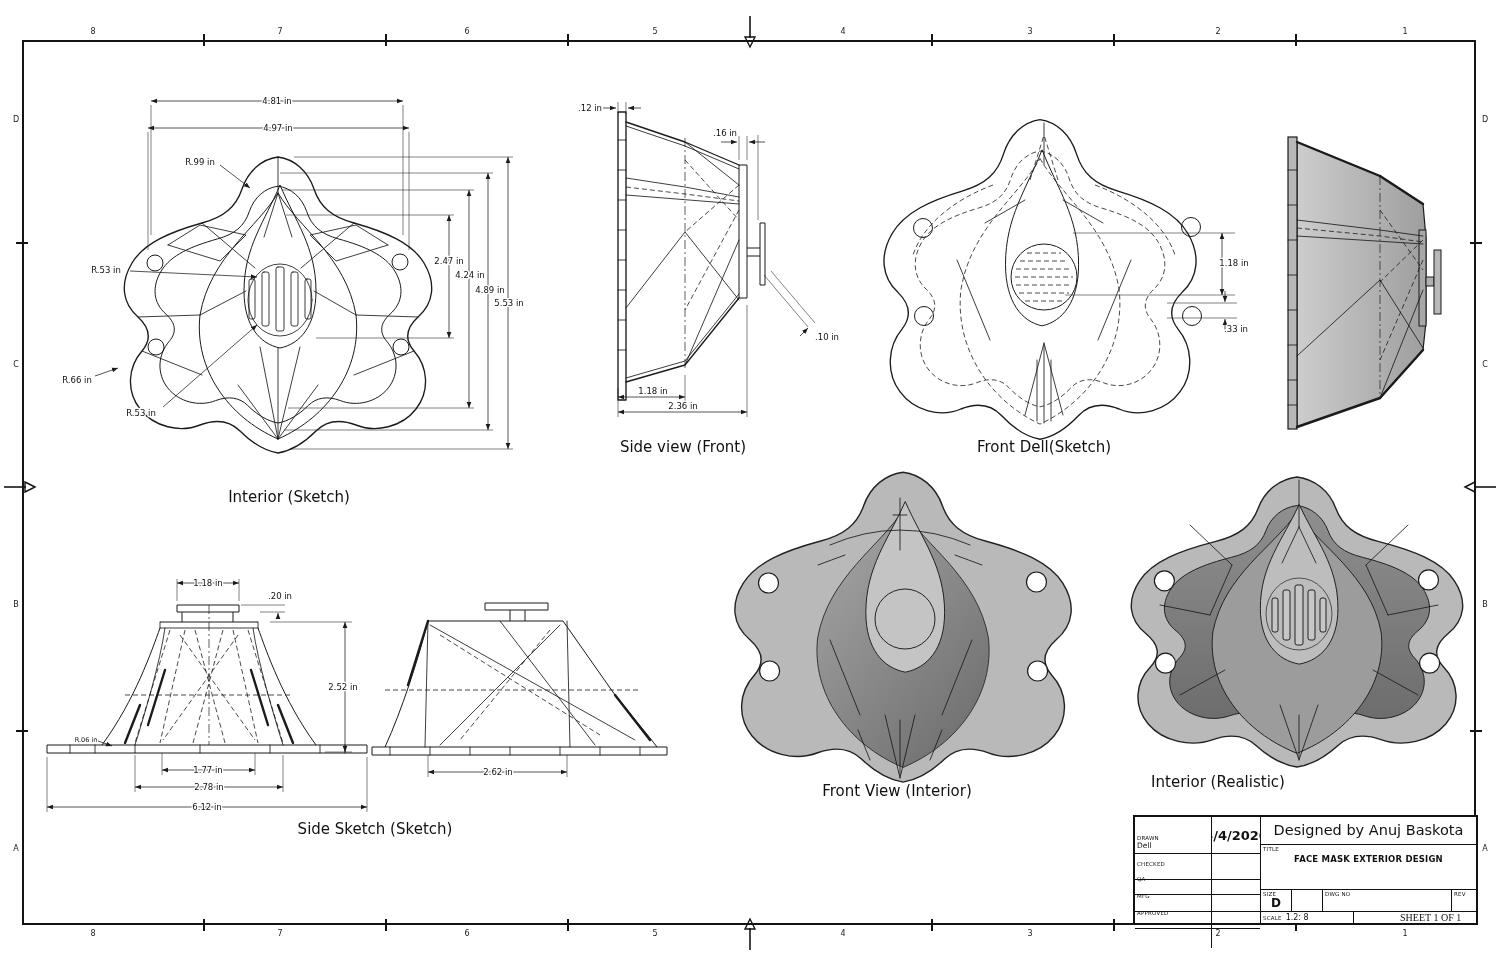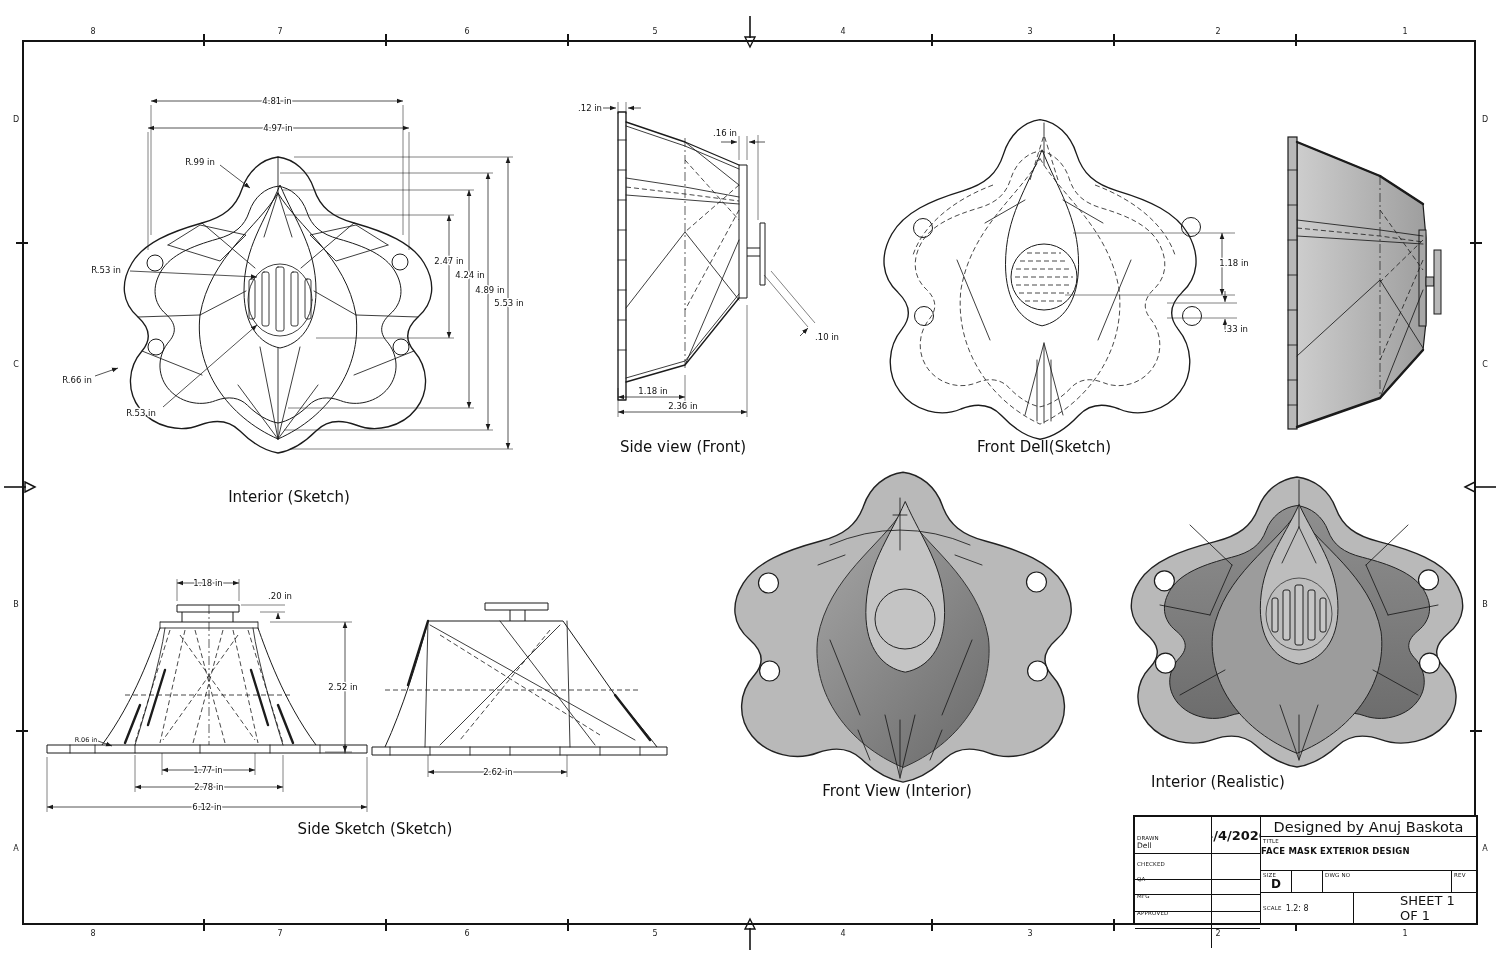--- a/index.html
+++ b/index.html
@@ -33,32 +33,32 @@
   .tb-left .cell{border-right:1.2px solid #111;border-bottom:1.2px solid #111;padding:18px 2px;overflow:hidden;}
   .tb-left .cell.c2{border-right:none;}
   .tb-left .cell.last{border-bottom:none;}
   .lbl{display:block;font-size:5.5px;letter-spacing:.2px;color:#111;}
   .val{display:block;font-size:7.5px;}
   .date{font-size:13px;display:flex;align-items:center;justify-content:center;font-weight:bold;}
   .tb-right{flex:1;display:flex;flex-direction:column;}
   .designer{height:28px;border-bottom:1.2px solid #111;display:flex;align-items:center;justify-content:center;font-size:14.5px;}
   .titlecell{height:47px;border-bottom:1.2px solid #111;position:relative;}
   .titlecell .lbl{position:absolute;left:2px;top:1px;}
-  .titlecell .ttl{margin-top:9px;text-align:left;font-size:8.5px;font-weight:600;letter-spacing:.2px;}
+  .titlecell .ttl{margin-top:9px;text-align:center;font-size:8.5px;font-weight:600;letter-spacing:.2px;}
   .sizerow{height:21px;border-bottom:1.2px solid #111;display:flex;}
   .sizerow .cell{border-right:1.2px solid #111;padding:1px 2px;box-sizing:border-box;}
   .sz{width:31px;}
   .blank{width:31px;}
   .dwg{width:129px;}
   .rev{flex:1;border-right:none !important;}
   .big{font-size:12px;font-weight:600;text-align:center;margin-top:-1px;}
   .scalerow{flex:1;display:flex;}
   .sc{width:88px;border-right:1.2px solid #111;padding:0 2px;display:flex;align-items:center;gap:4px;}
   .scv{font-size:8px;}
-  .sheetcell{flex:1;display:flex;align-items:center;padding-left:46px;font-size:13px;border-left:none;}
+  .sheetcell{flex:1;display:flex;align-items:center;padding-left:46px;font-size:10px;border-left:none;font-family:Liberation Serif, serif;}
 </style>
 </head>
 <body>
 
 <div class="sheet">
 
   <svg width="0" height="0" style="position:absolute" aria-hidden="true">
     <defs>
       <marker id="arr" viewBox="0 0 10 10" refX="9" refY="5" markerWidth="9" markerHeight="9" orient="auto-start-reverse">
         <path d="M0,1.5 L9,5 L0,8.5 Z" fill="#1b1b1b"></path>

